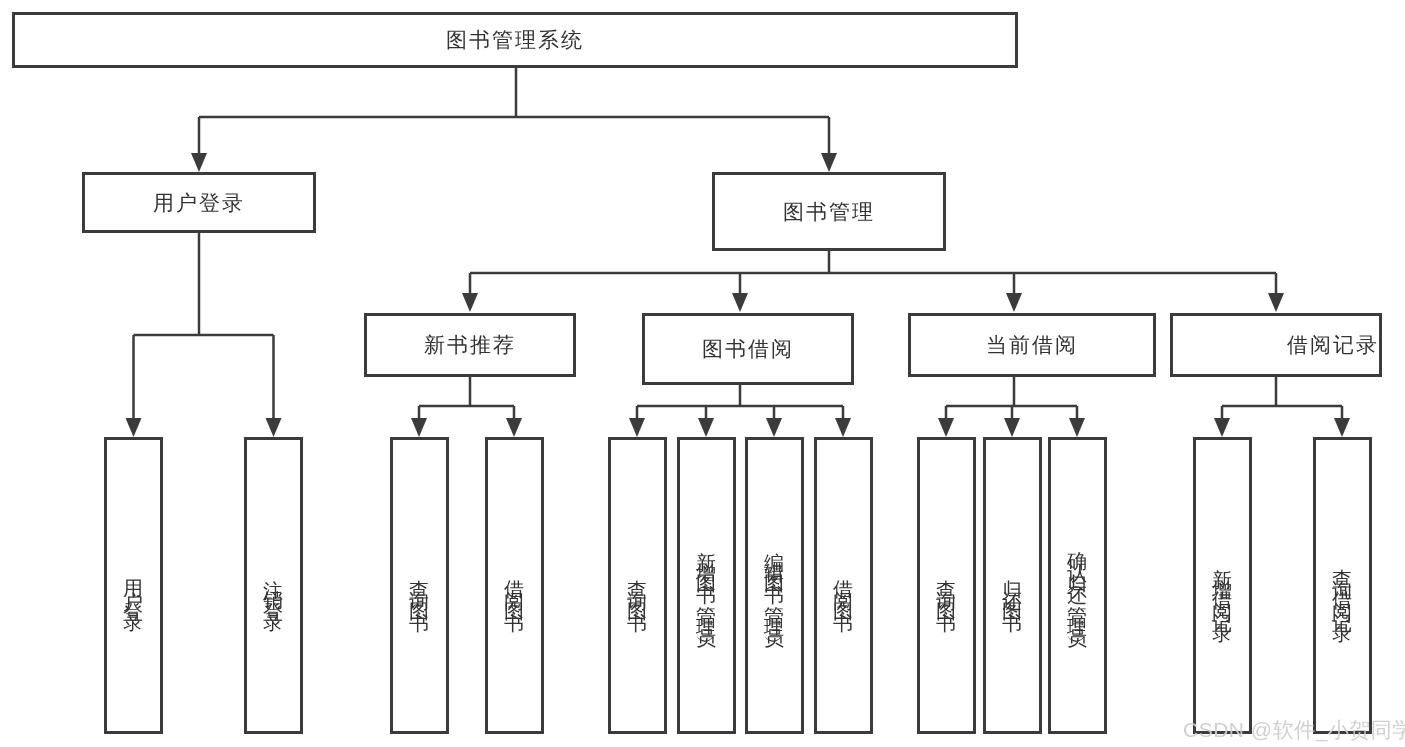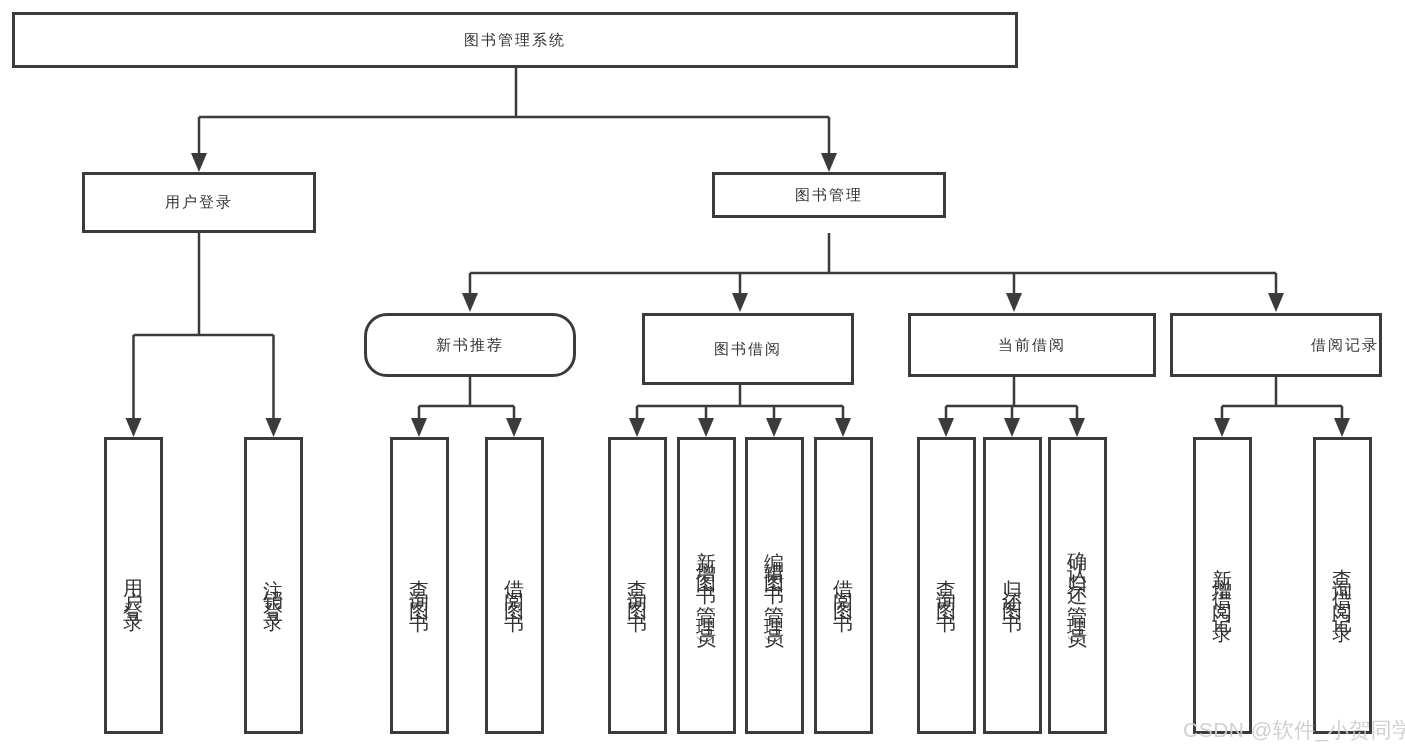--- a/index.html
+++ b/index.html
@@ -13,21 +13,21 @@
   .wires{position:absolute;left:0;top:0;z-index:1;}
   .node{
     position:absolute;
     box-sizing:border-box;
     border:3px solid #3b3b3b;
     background:#ffffff;
     display:flex;align-items:center;justify-content:center;
     color:#333333;
     z-index:2;
   }
-  .h{font-size:15px;letter-spacing:2px;white-space:nowrap;}
+  .h{font-size:21px;letter-spacing:2px;white-space:nowrap;}
   .v{
     writing-mode:vertical-rl;
     text-orientation:mixed;
     font-size:20px;
     letter-spacing:11px;
     line-height:1;
   }
   .watermark{
     position:absolute;
     left:1183px;top:716px;
@@ -86,25 +86,25 @@
     </g>
   </svg>
 
   <div class="node h" style="left:12px;top:12px;width:1006px;height:56px;">
     <span>图书管理系统</span>
   </div>
 
   <div class="node h" style="left:82px;top:172px;width:234px;height:61px;">
     <span>用户登录</span>
   </div>
-  <div class="node h" style="left:712px;top:172px;width:234px;height:46px;">
+  <div class="node h" style="left:712px;top:172px;width:234px;height:79px;">
     <span>图书管理</span>
   </div>
 
-  <div class="node h" style="left:364px;top:313px;width:212px;height:64px;border-radius:23px;">
+  <div class="node h" style="left:364px;top:313px;width:212px;height:64px;">
     <span>新书推荐</span>
   </div>
   <div class="node h" style="left:642px;top:313px;width:212px;height:72px;">
     <span>图书借阅</span>
   </div>
   <div class="node h" style="left:908px;top:313px;width:248px;height:64px;">
     <span>当前借阅</span>
   </div>
   <div class="node h" style="left:1170px;top:313px;width:212px;height:64px;justify-content:flex-end;">
     <span>借阅记录</span>

